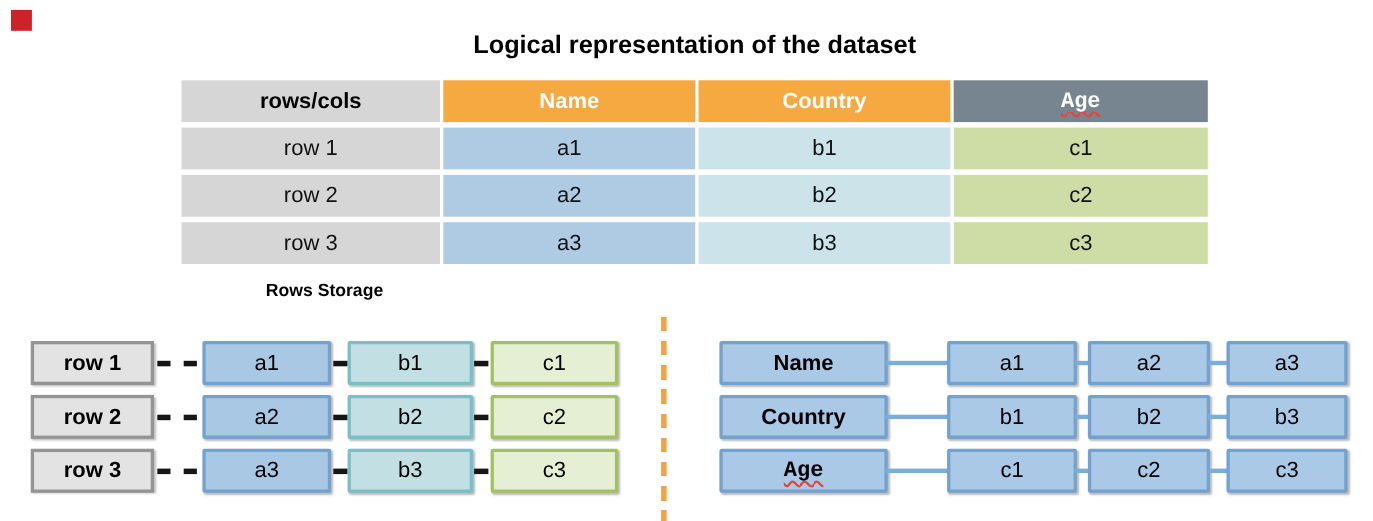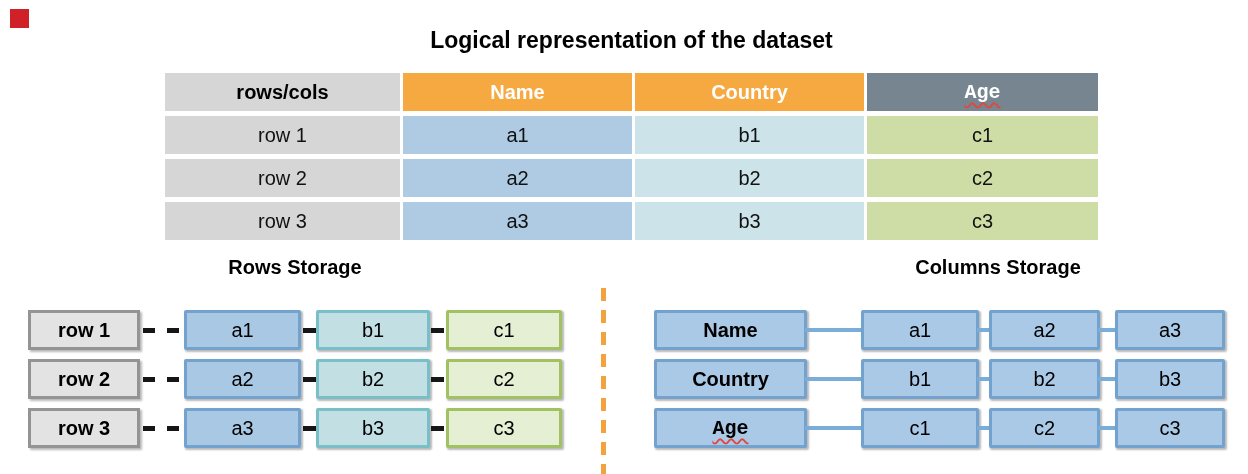--- a/index.html
+++ b/index.html
@@ -40,21 +40,21 @@
     text-decoration:underline wavy #e0483e;
     text-decoration-thickness:1.5px;
     text-underline-offset:4px;
     text-decoration-skip-ink:none;
     font-family:Liberation Mono, monospace;
   }
 
   
   .section-title{
     position:absolute;top:256px;width:430px;text-align:center;
-    font-size:20px;font-weight:bold;color:#000000;
+    font-size:16px;font-weight:bold;color:#000000;
   }
   #rows-storage-title{left:80px;}
   #columns-storage-title{left:783px;}
 
   
   #divider{
     position:absolute;left:601px;top:288px;width:5px;height:186px;
     background:repeating-linear-gradient(to bottom,#f2a33e 0 13px,transparent 13px 22px);
   }
 
@@ -110,21 +110,20 @@
     <div class="tcell cell-cyan">b2</div>
     <div class="tcell cell-green">c2</div>
 
     <div class="tcell cell-gray">row 3</div>
     <div class="tcell cell-blue">a3</div>
     <div class="tcell cell-cyan">b3</div>
     <div class="tcell cell-green">c3</div>
   </div>
 
   <div id="rows-storage-title" class="section-title">Rows Storage</div>
-  <div id="columns-storage-title" class="section-title">Columns Storage</div>
 
   <div id="divider"></div>
 
   <div class="storage-row row-y0">
     <div class="sbox lbl-row">row 1</div>
     <div class="dash d1"></div>
     <div class="dash d2"></div>
     <div class="sbox box-a">a1</div>
     <div class="dash d3"></div>
     <div class="sbox box-b">b1</div>

